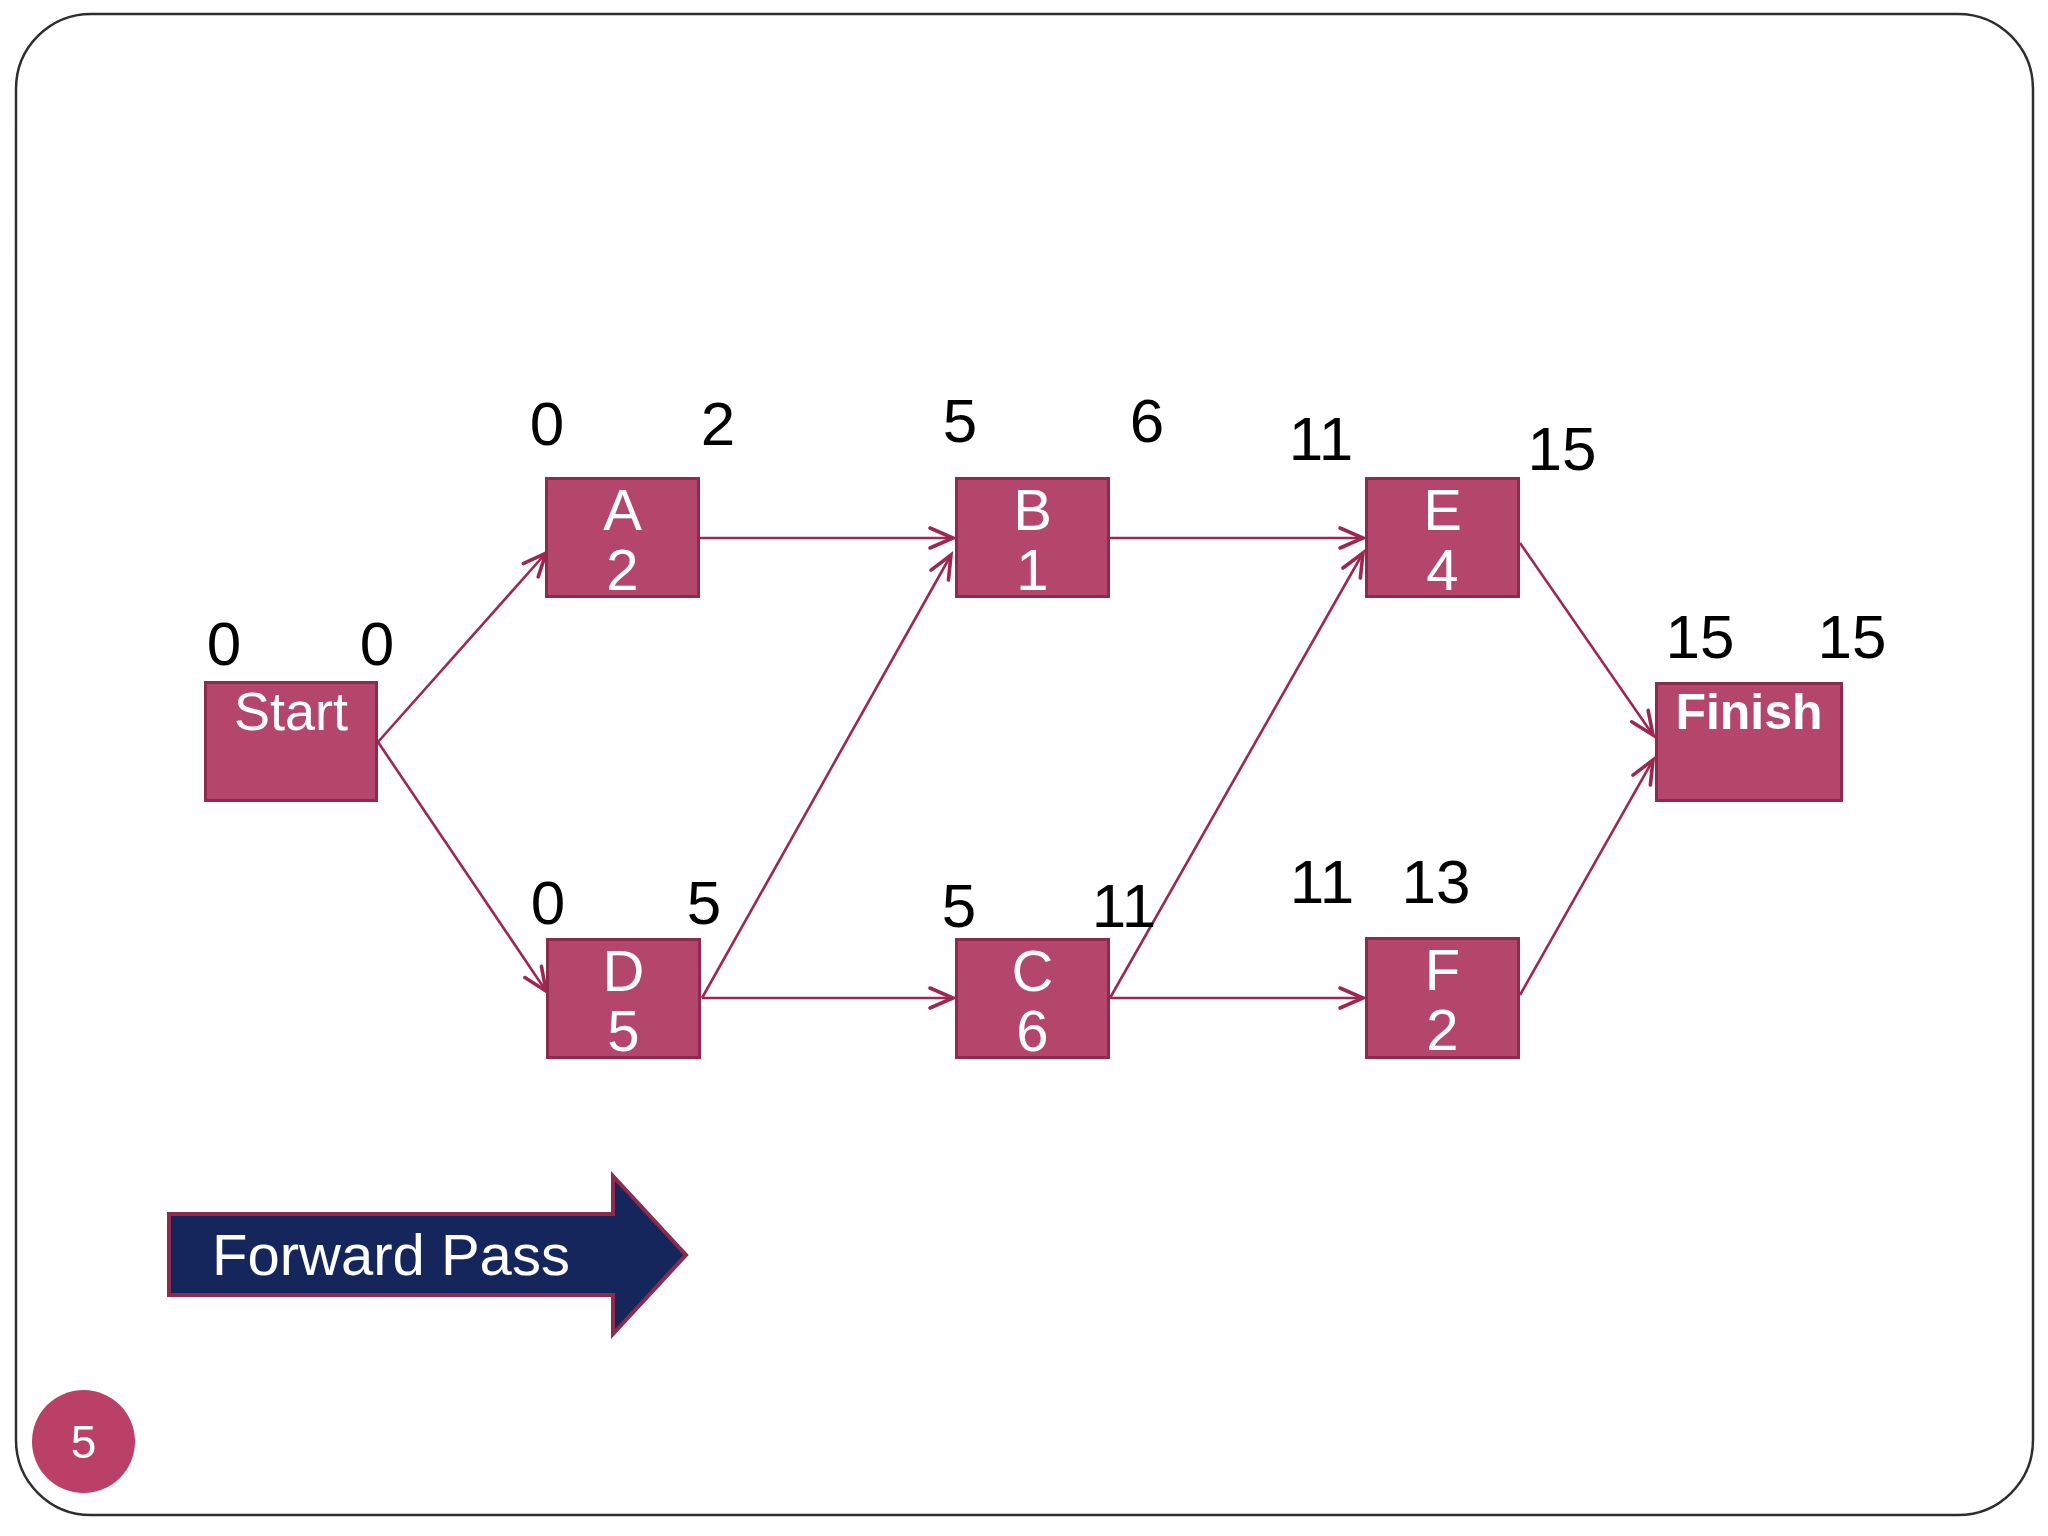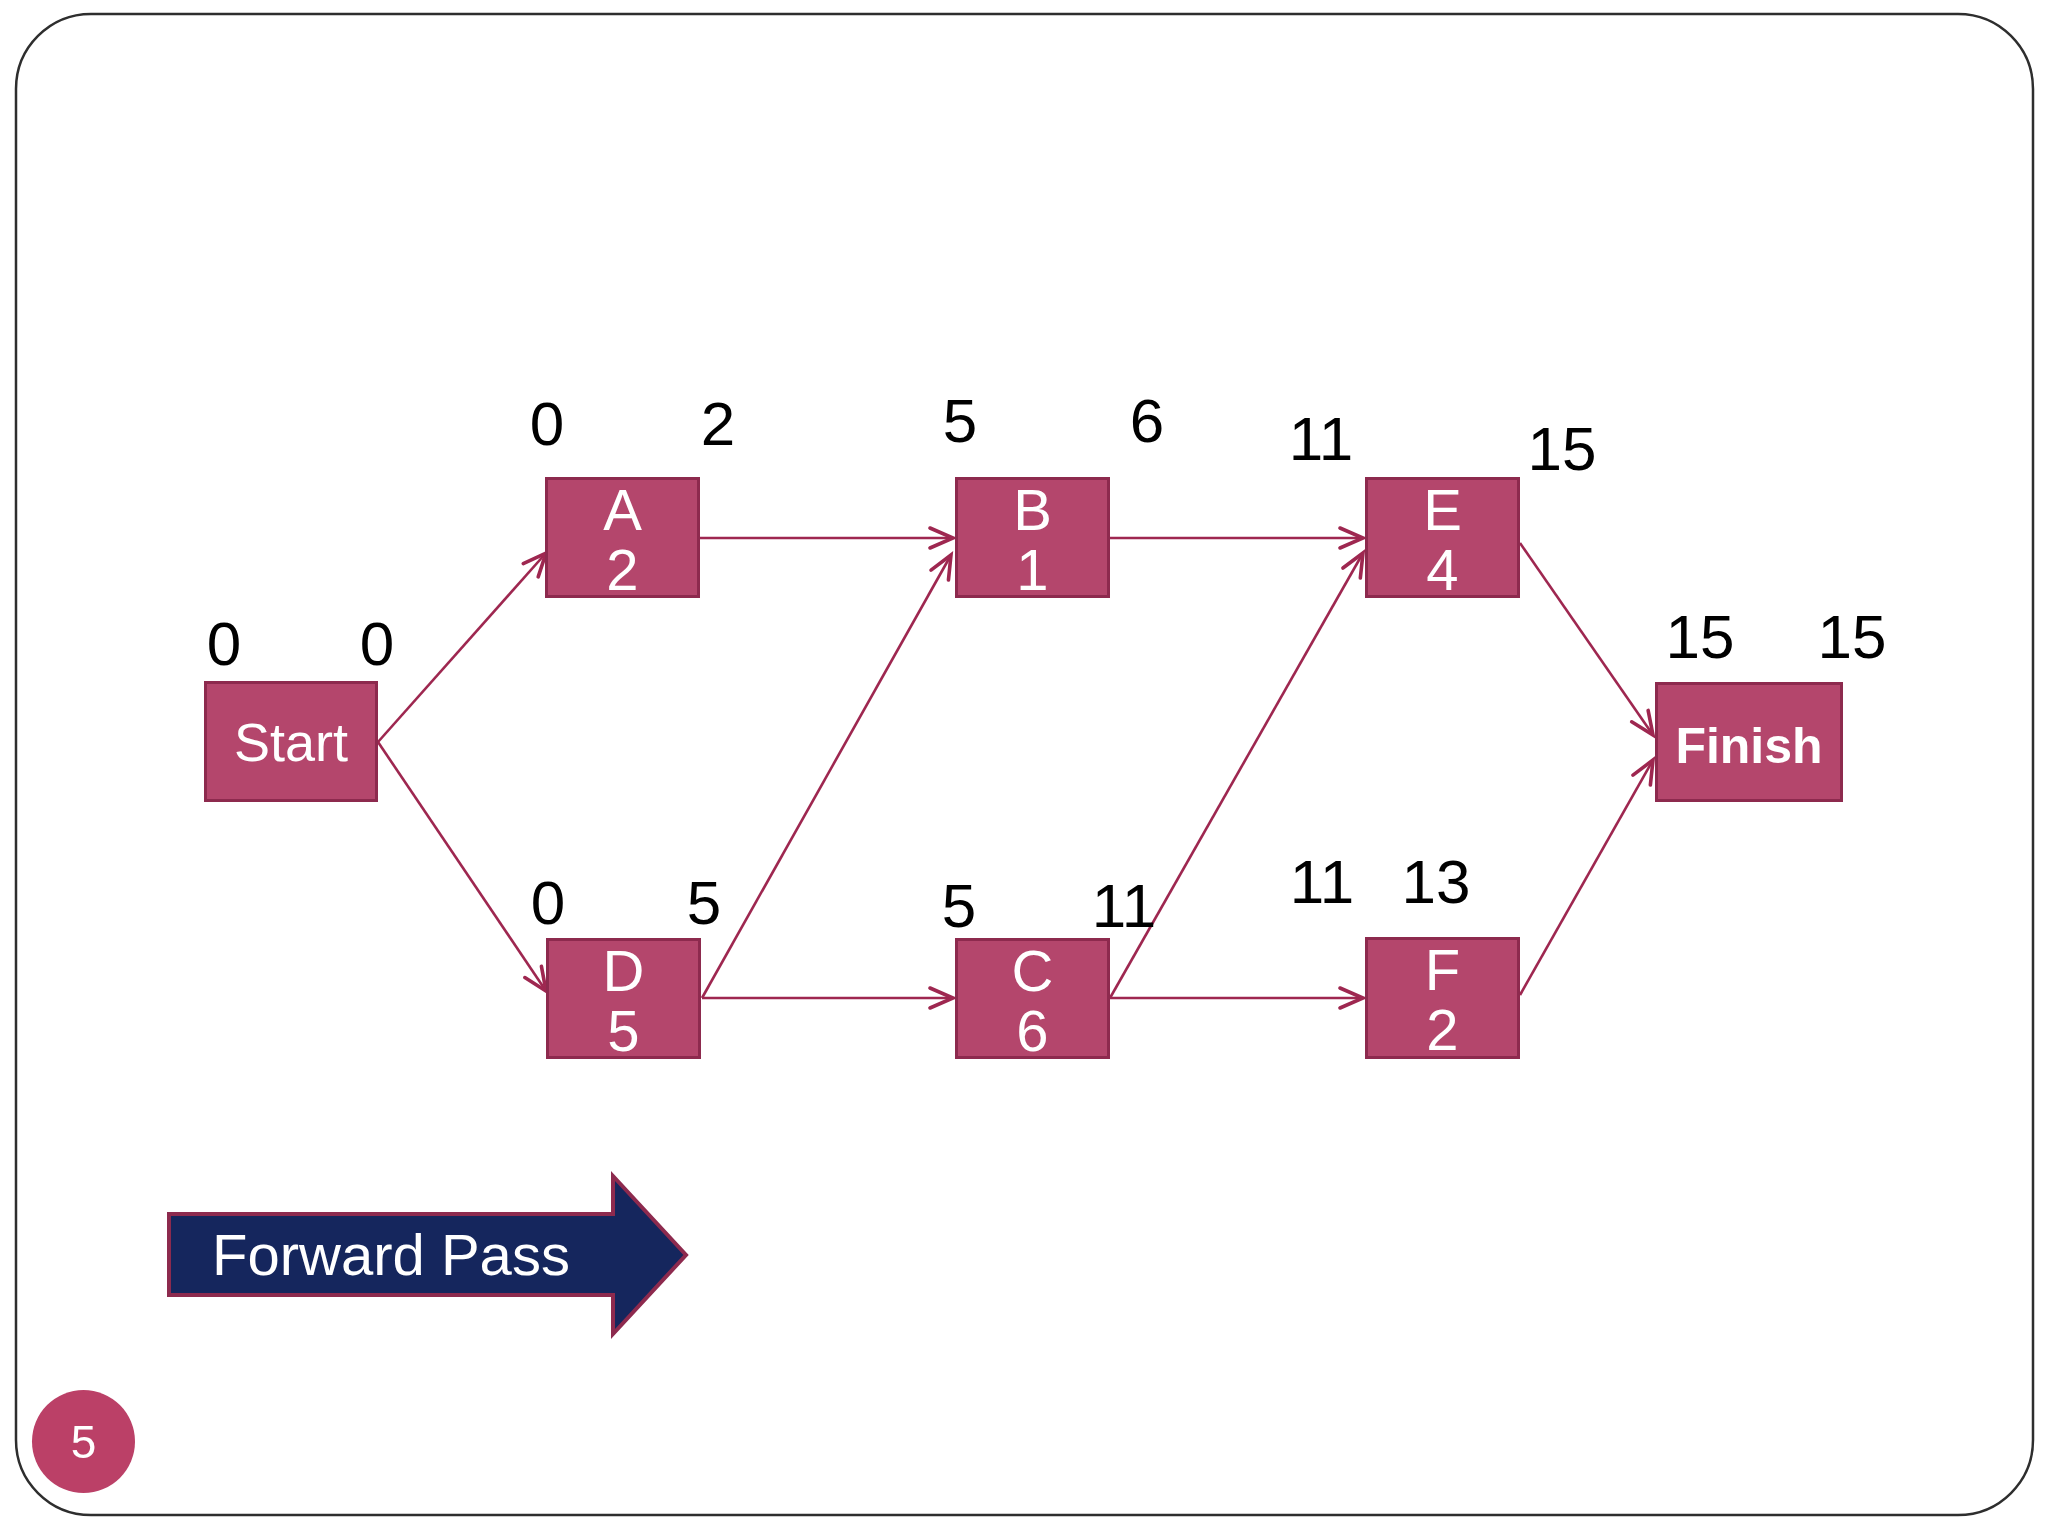--- a/index.html
+++ b/index.html
@@ -16,23 +16,23 @@
   .slide-border{fill:none; stroke:var(--slide_border,#2e2e2e); stroke-width:2.5;}
   .edge{stroke:var(--arrow,#9e2750); stroke-width:2.6; fill:none;}
   .ah-path{stroke:var(--arrow,#9e2750); stroke-width:3.6; fill:none; stroke-linecap:round;}
   .fp-arrow{fill:var(--banner_fill,#15265d); stroke:var(--banner_border,#8d2a4e); stroke-width:4;}
   .node{
     position:absolute; box-sizing:border-box;
     background:var(--node_fill,#b4466c); border:3px solid var(--node_border,#8d2a4e);
     color:var(--node_text,#fff); text-align:center; overflow:hidden;
   }
   .node .nline{font-size:58px; line-height:60px; font-weight:400;}
-  .node.single{display:flex; align-items:center; justify-content:center;}
+  .node.single{display:flex; justify-content:center;}
   .node.single .nline{font-size:54px; line-height:54px;}
-  .node.bold .nline{font-size:50px; font-weight:700;margin-top:8px;}
+  .node.bold .nline{font-size:50px; font-weight:700;}
   .num{
     position:absolute; transform:translate(-50%,-50%);
     font-size:62px; color:var(--number_text,#000); white-space:nowrap;
   }
   .fp-label{
     position:absolute; left:169px; top:1214px; width:444px; height:81px;
     display:flex; align-items:center; justify-content:center;
     color:#ffffff; font-size:58px; white-space:nowrap;text-align:center;
   }
   .page-circle{

